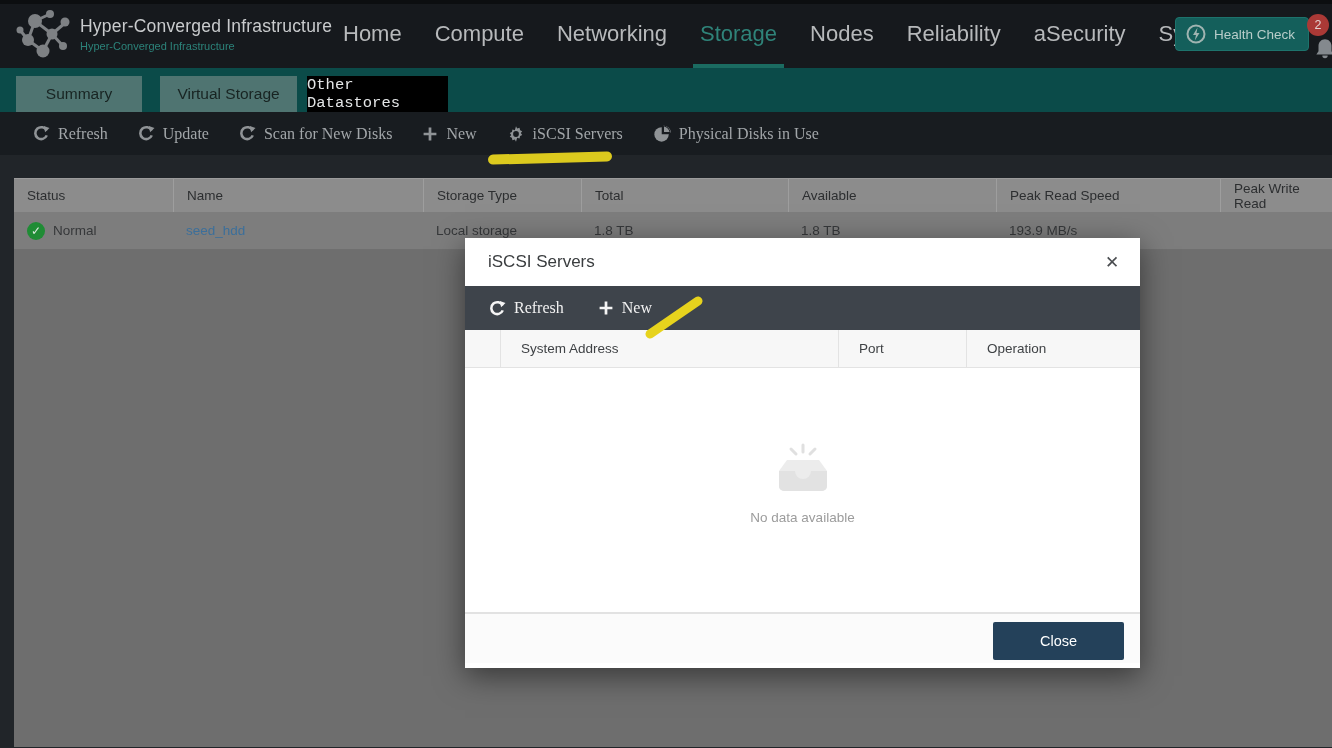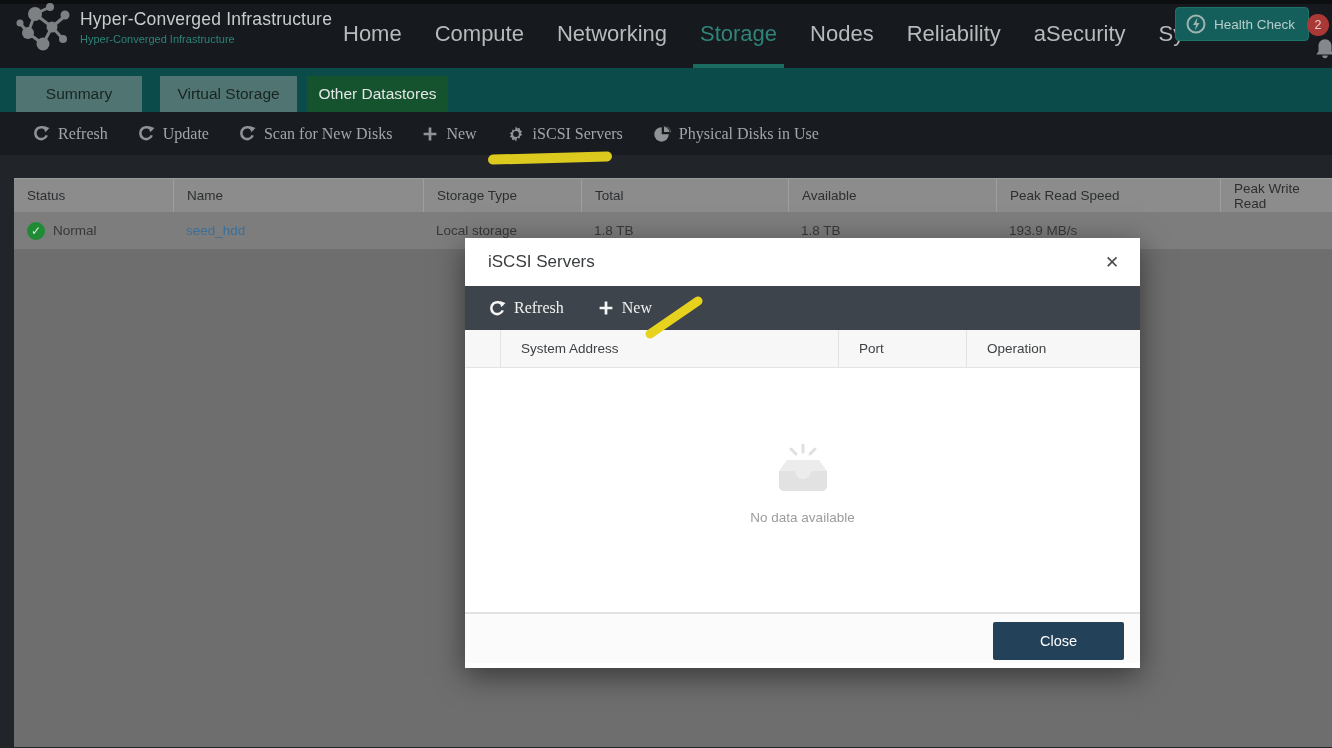--- a/index.html
+++ b/index.html
@@ -2,49 +2,49 @@
 <html><head>
 <meta charset="utf-8">
 <style>
   * { margin:0; padding:0; box-sizing:border-box; }
   html,body { width:1332px; height:748px; overflow:hidden; background:#212529;
     font-family:"Liberation Sans", sans-serif; }
   .screen { position:relative; width:1332px; height:748px; overflow:hidden; }
 
   
   .topbar { position:absolute; left:0; top:0; width:1332px; height:68px;
-    background:linear-gradient(#0c0e10 0 4px, #16191d 4px); display:flex; align-items:flex-start; }
+    background:linear-gradient(#0c0e10 0 4px, #16191d 4px); display:flex; align-items:center; }
   .brand { display:flex; align-items:center; margin-left:14px; width:326px; flex:0 0 auto; }
   .logo { width:58px; height:54px; margin-right:8px; }
   .brand-title { font-size:17.5px; color:#c9cbcd; letter-spacing:.2px; }
   .brand-subtitle { font-size:11px; color:#2c837a; margin-top:3px; }
   .mainnav { display:flex; align-items:center; height:100%; gap:27px; flex:0 0 auto; }
   .nav-item { position:relative; height:100%; display:flex; align-items:center;
     font-size:22px; color:#b7b9bb; padding:0 3px; cursor:pointer; }
   .nav-item.active { color:#2f8379; }
   .nav-item.active::after { content:""; position:absolute; left:-4px; right:-4px; bottom:0;
     height:4px; background:#1b6b61; }
   .nav-right { position:absolute; right:0; top:0; height:68px; width:170px; }
-  .health-btn { position:absolute; left:13px; top:7px; height:34px; padding:0 13px 0 9px;
+  .health-btn { position:absolute; left:13px; top:17px; height:34px; padding:0 13px 0 9px;
     background:#145f5b; border:1px solid #1d736c; border-radius:4px; display:flex;
     align-items:center; gap:7px; color:#b9cdca; font-size:13.5px; cursor:pointer;
     font-family:"Liberation Sans", sans-serif; }
   .notif-badge { position:absolute; right:3px; top:14px; width:22px; height:22px;
     border-radius:50%; background:#aa3936; color:#e3d2d1; font-size:12.5px; display:flex;
     align-items:center; justify-content:center; cursor:pointer; z-index:2; }
   .bell { position:absolute; right:-6px; top:36px; width:26px; height:26px; color:#84898e; cursor:pointer; }
 
   
   .tabbar { position:absolute; left:0; top:68px; width:1332px; height:44px; background:#0b4b49; }
   .tab { position:absolute; top:8px; height:36px; display:flex; align-items:center;
     justify-content:center; font-size:15.5px; cursor:pointer; background:#4f7471; color:#182422; }
   .tab-1 { left:16px;  width:126px; }
   .tab-2 { left:160px; width:137px; }
   .tab-3 { left:307px; width:141px; }
-  .tab.active { background:#14532d; color:#e4e6e7; }
+  .tab.active { background:#000000; color:#e4e6e7;font-family:Liberation Mono, monospace; }
 
   
   .toolbar { position:absolute; left:0; top:112px; width:1332px; height:43px; background:#181c20;
     display:flex; align-items:center; padding-left:33px; gap:30px; }
   .tb-item { display:flex; align-items:center; gap:8px; background:none; border:none;
     color:#a2a6a9; font-family:"Liberation Serif", serif; font-size:16px; cursor:pointer; }
   .tb-item .ticon { color:#8f9396; display:flex; }
   .marker-underline { position:absolute; left:488px; top:153px; width:124px; height:10px;
     background:#e7d31d; border-radius:6px; transform:rotate(-1.6deg); opacity:.95; z-index:3; }
 

